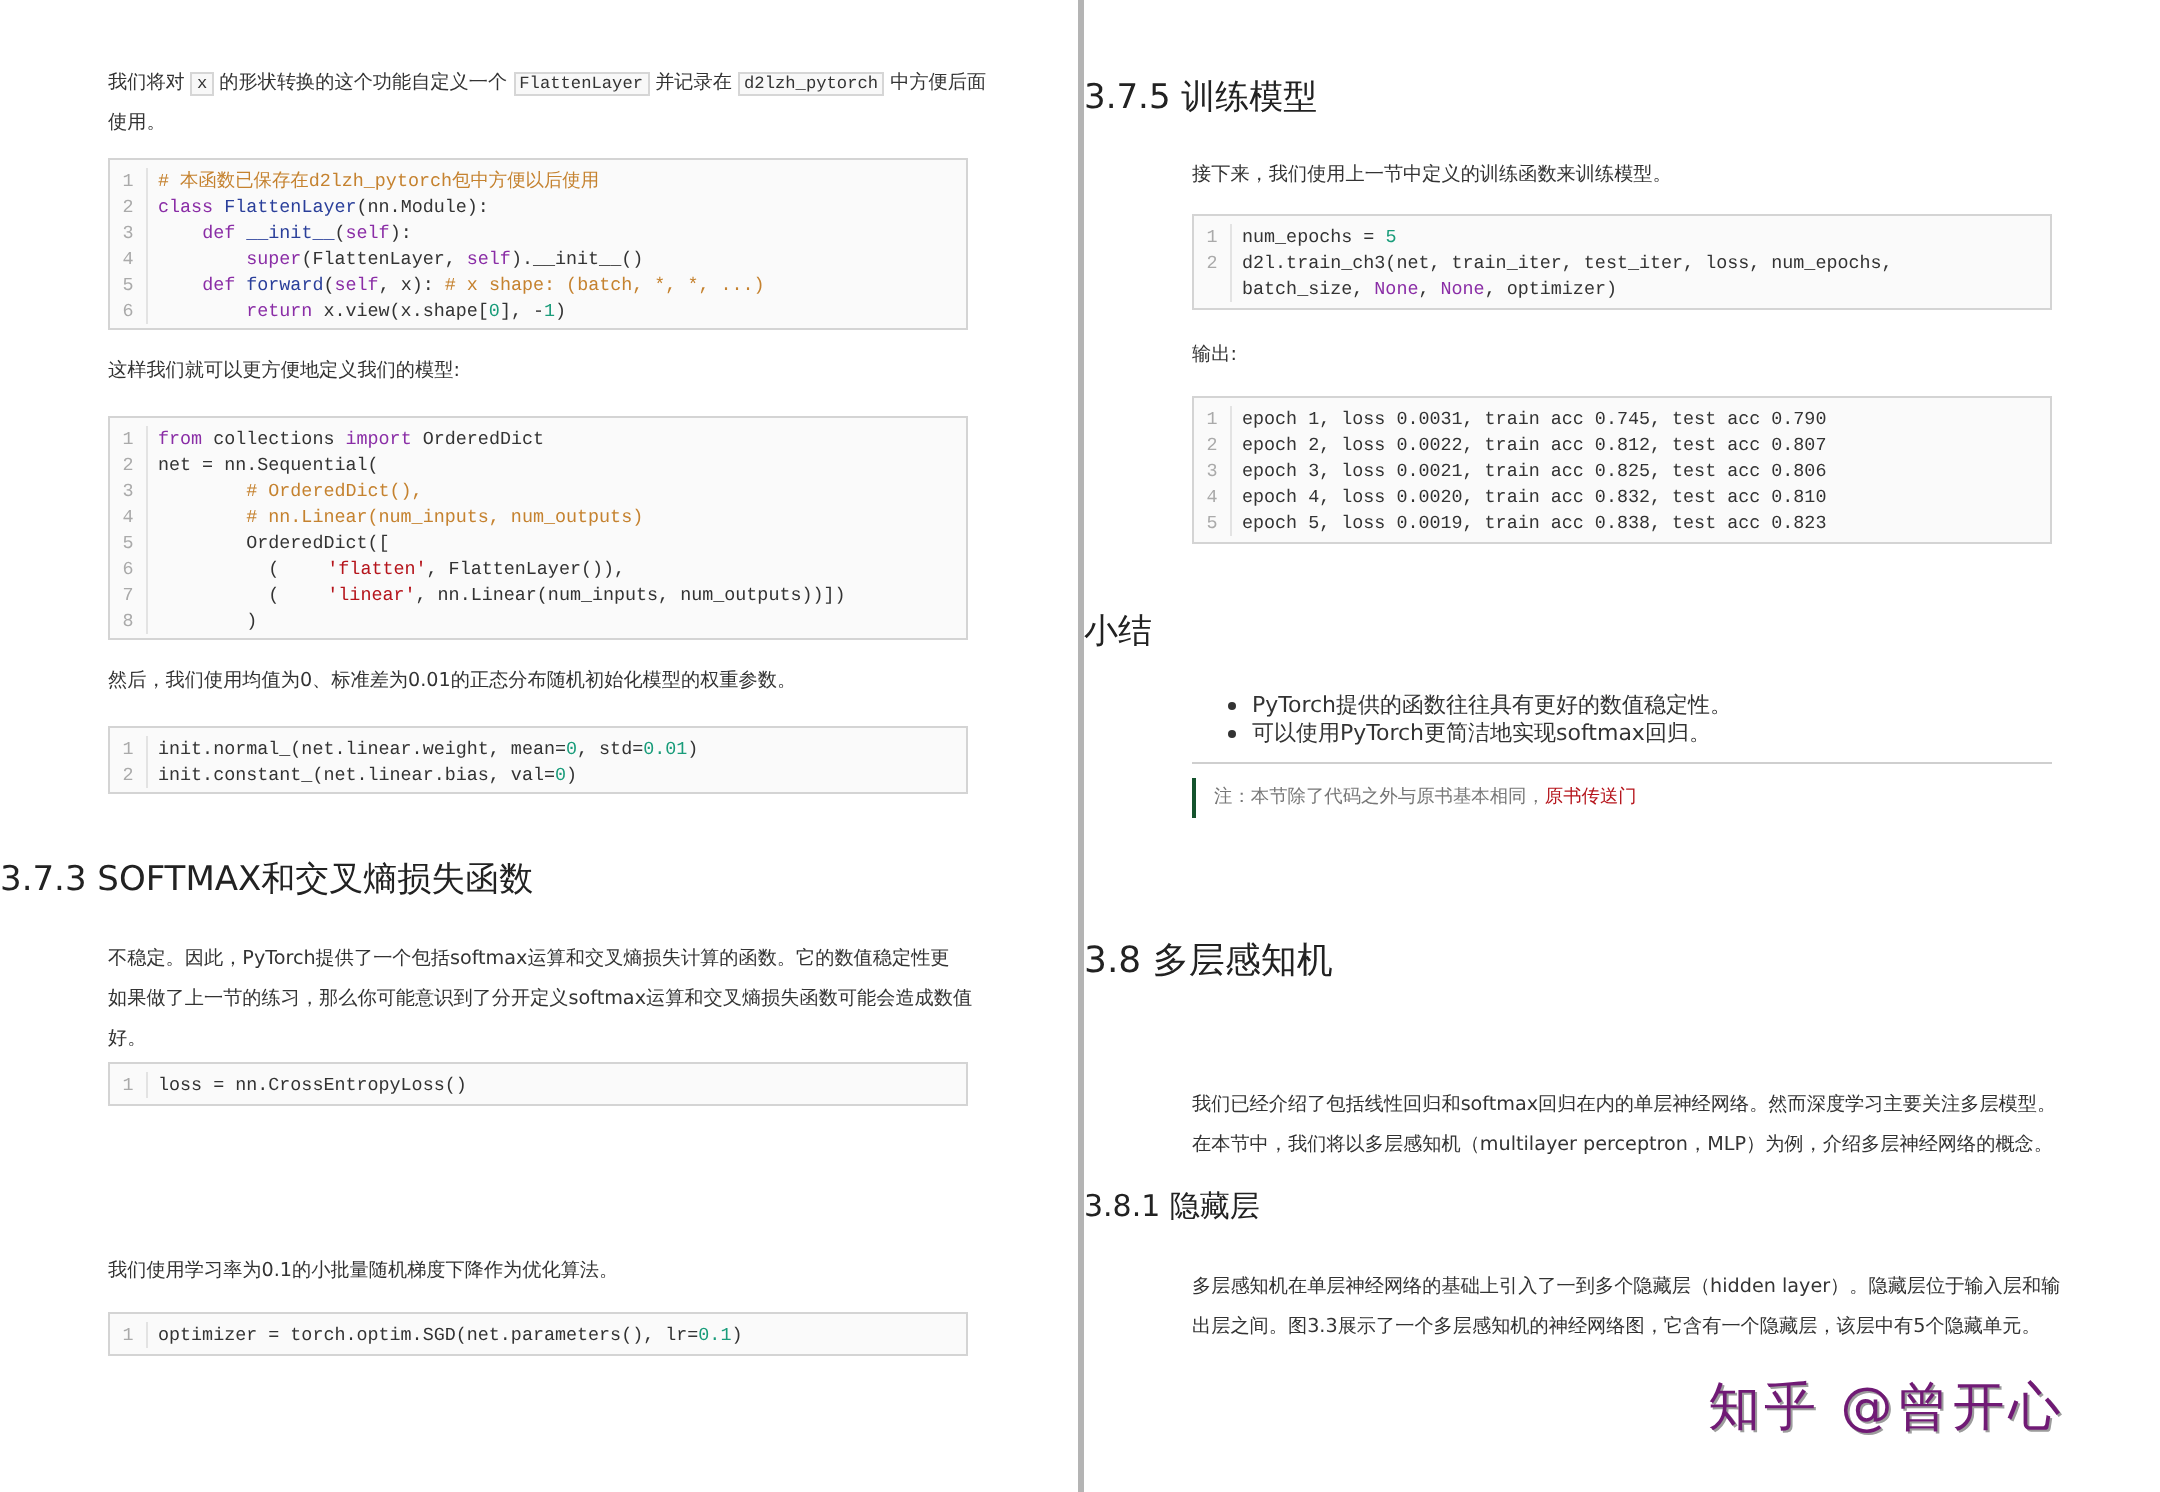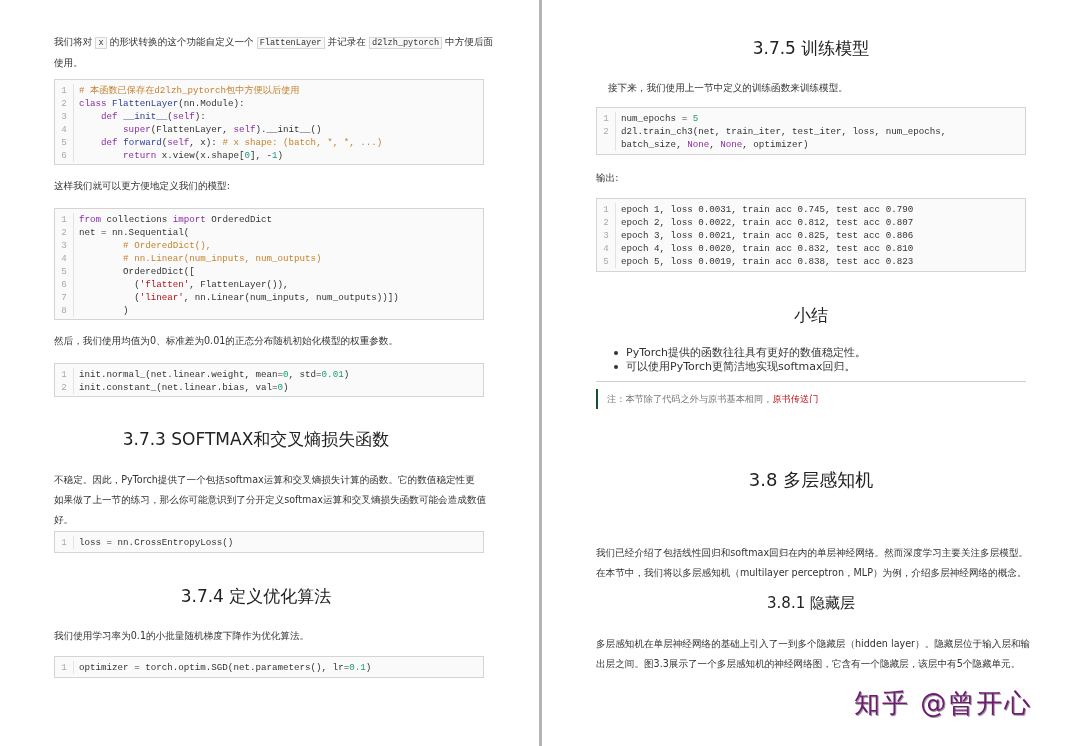--- a/index.html
+++ b/index.html
@@ -11,36 +11,36 @@
   .page.right { left: 542px; width: 538px; }
   .divider { position: absolute; left: 539px; top: 0; width: 3px; height: 746px; background: #b4b4b4; }
 
   .para { position: absolute; font-size: 9.6px; line-height: 20px; color: #333; }
   .para .inline-code {
     font-family: "Liberation Mono", "DejaVu Sans Mono", monospace;
     font-size: 8.6px; border: 1px solid #d6d6d6; background: #f8f8f8;
     padding: 0 2px; color: #333;
   }
 
-  .h2 { position: absolute; left: 0; width: 100%; text-align: center; font-size: 17px; color: #222; font-weight: normal; }
+  .h2 { position: absolute; left: 0; width: 100%; font-size: 17px; color: #222; font-weight: normal; }
   .h2 span { display: inline-block; }
 
   .code {
     position: absolute; border: 1px solid #d4d4d4; background: #fafafa;
     font-family: "Liberation Mono", "DejaVu Sans Mono", monospace; font-size: 9.2px;
     padding: 4px 0;
   }
   .code .line { display: flex; height: 13px; line-height: 13px; white-space: pre; }
   .code .ln { width: 19px; text-align: center; color: #aaa; border-right: 1px solid #e3e3e3; margin-right: 5px; flex: none; }
   .code .txt { color: #333; }
   .code .line.wrap-cont .ln { color: transparent; }
   .kw { color: #8a2da6; }
   .fn { color: #2a3f9a; }
   .cm { color: #c5822f; }
-  .st { color: #b5141b; }
+  .st { color: #b5141b; margin-left: 24px; }
   .nm { color: #199c7a; }
   .nn { color: #8a2da6; }
 
   ul.bullets { position: absolute; list-style: none; font-size: 11px; color: #333; }
   ul.bullets li { height: 14px; line-height: 14px; position: relative; padding-left: 14px; }
   ul.bullets li::before { content: ""; position: absolute; left: 2px; top: 5px; width: 4px; height: 4px; border-radius: 50%; background: #333; }
 
   .hr { position: absolute; height: 1px; background: #cfcfcf; }
   .note { position: absolute; border-left: 2px solid #14532d; padding-left: 9px; font-size: 9.2px; color: #777; height: 20px; line-height: 20px; }
   .note .link { color: #b5141b; }
@@ -93,36 +93,35 @@
   <div class="para" style="left:54px; top:470px; width:440px;">
     <div>不稳定。因此，PyTorch提供了一个包括softmax运算和交叉熵损失计算的函数。它的数值稳定性更</div>
     <div>如果做了上一节的练习，那么你可能意识到了分开定义softmax运算和交叉熵损失函数可能会造成数值</div>
     <div>好。</div>
   </div>
 
   <div class="code" style="left:54px; top:531px; width:430px; height:22px;">
       <div class="line"><span class="ln">1</span><span class="txt"><span>loss = nn.CrossEntropyLoss()</span></span></div>
     </div>
 
-  <div class="h2" style="top:585px;"><span>3.7.4 定义优化算法</span></div>
 
   <div class="para" style="left:54px; top:626px;">我们使用学习率为0.1的小批量随机梯度下降作为优化算法。</div>
 
   <div class="code" style="left:54px; top:656px; width:430px; height:22px;">
       <div class="line"><span class="ln">1</span><span class="txt"><span>optimizer = torch.optim.SGD(net.parameters(), lr=</span><span class="nm">0.1</span><span>)</span></span></div>
     </div>
 </div>
 
 <div class="divider"></div>
 
 <div class="page right">
 
   <div class="h2" style="top:37px;"><span>3.7.5 训练模型</span></div>
 
-  <div class="para" style="left:54px; top:78px;margin-left:12px;">接下来，我们使用上一节中定义的训练函数来训练模型。</div>
+  <div class="para" style="left:54px; top:78px;">接下来，我们使用上一节中定义的训练函数来训练模型。</div>
 
   <div class="code" style="left:54px; top:107px; width:430px; height:48px;">
       <div class="line"><span class="ln">1</span><span class="txt"><span>num_epochs = </span><span class="nm">5</span></span></div>
       <div class="line"><span class="ln">2</span><span class="txt"><span>d2l.train_ch3(net, train_iter, test_iter, loss, num_epochs,</span></span></div>
       <div class="line wrap-cont"><span class="ln"> </span><span class="txt"><span>batch_size, </span><span class="nn">None</span><span>, </span><span class="nn">None</span><span>, optimizer)</span></span></div>
     </div>
 
   <div class="para" style="left:54px; top:168px;">输出:</div>
 
   <div class="code" style="left:54px; top:198px; width:430px; height:74px;">

